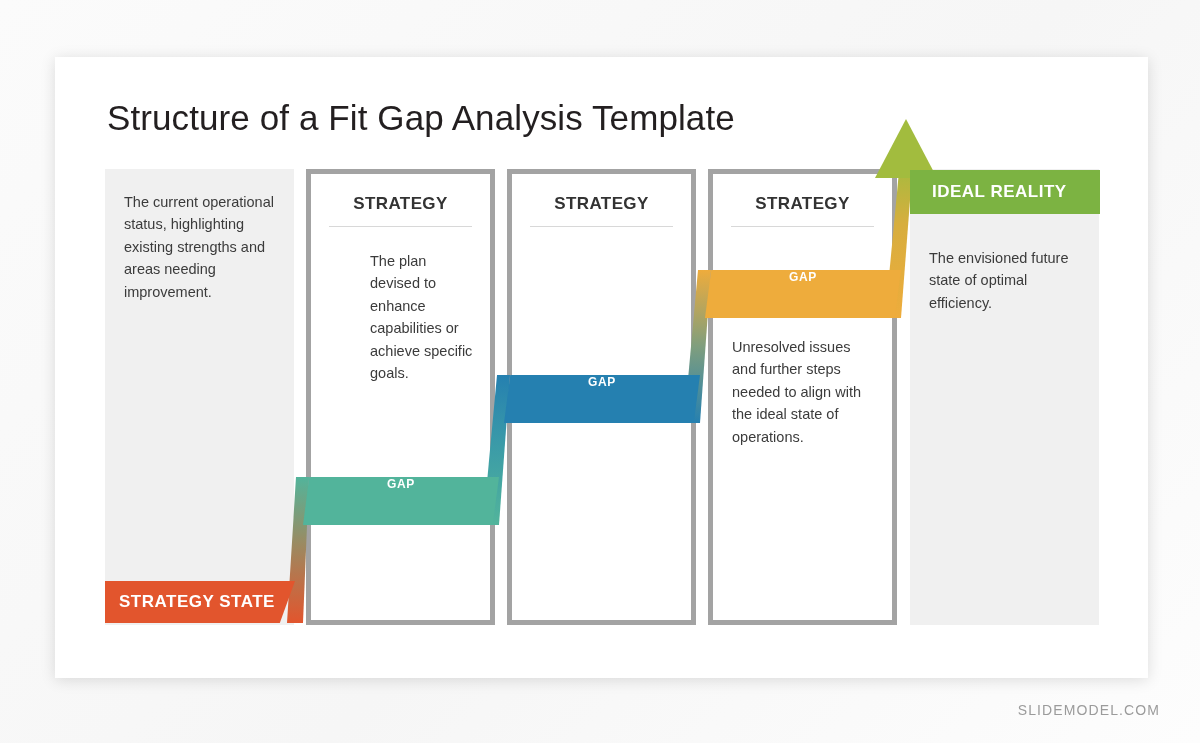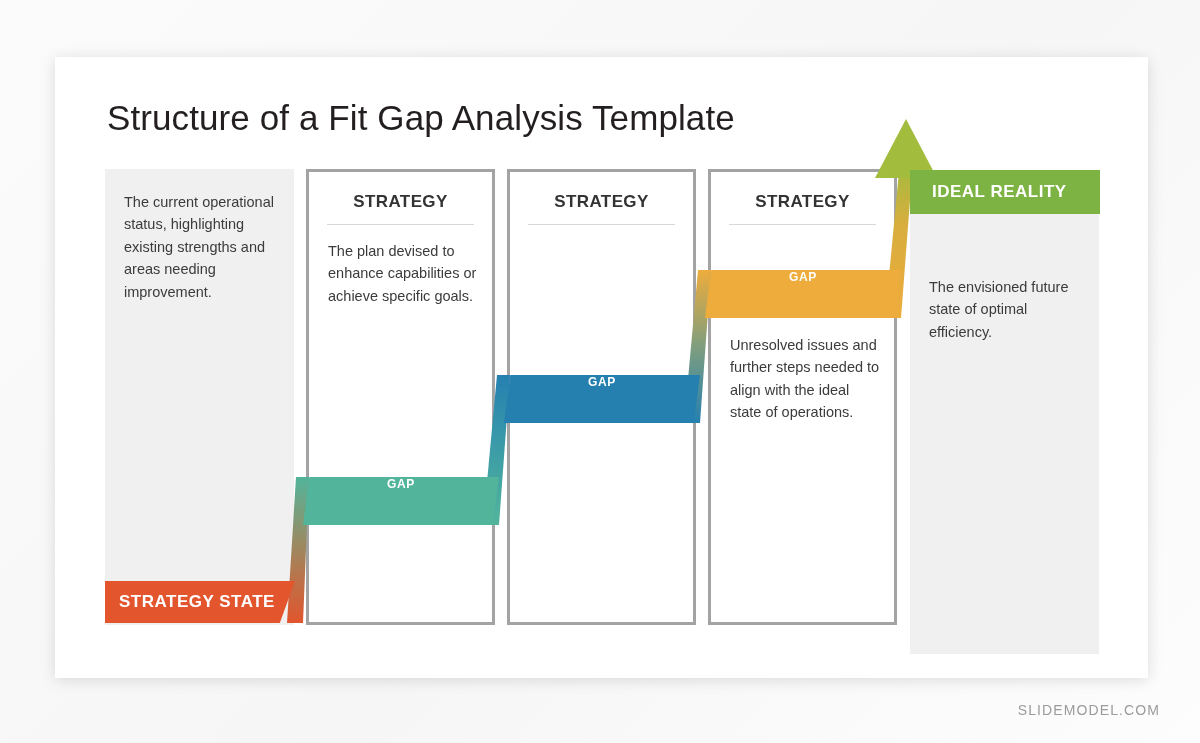--- a/index.html
+++ b/index.html
@@ -39,21 +39,21 @@
     width: 1093px; height: 621px;
   }
   .col {
     position: absolute;
     top: 112px;
     width: 189px;
     height: 456px;
     box-sizing: border-box;
   }
   .col.gray  { background: #f0f0f0; border: none; }
-  .col.white { background: #ffffff; border: 3px solid #a3a3a3; }
+  .col.white { background: #ffffff; border: 5px solid #a3a3a3; }
 
   .col-head {
     position: absolute;
     left: 0; right: 0; top: 20px;
     text-align: center;
     font-size: 17px;
     font-weight: bold;
     color: #333333;
     letter-spacing: 0.4px;
   }
@@ -64,21 +64,21 @@
     background: #d8d8d8;
   }
   .col-body {
     position: absolute;
     left: 19px; right: 14px;
     font-size: 14.5px;
     line-height: 1.55;
     color: #3b3b3b;
   }
   .col-body.top  { top: 22px; }
-  .col-body.mid  { top: 68px; }
+  .col-body.mid  { top: 76px; margin-left: 40px; }
   .col-body.low  { top: 162px; }
 
   
   #current-state {
     position: absolute;
     left: 50px; top: 524px;
     width: 190px; height: 42px;
     background: #e2552d;
     clip-path: polygon(0 0, 100% 0, 92% 100%, 0 100%);
     color: #ffffff;
@@ -158,21 +158,21 @@
         <div class="col-head">STRATEGY</div>
         <div class="col-rule"></div>
       </div>
 
       <div class="col white" style="left:653px;">
         <div class="col-head">STRATEGY</div>
         <div class="col-rule"></div>
         <div class="col-body low">Unresolved issues and further steps needed to align with the ideal state of operations.</div>
       </div>
 
-      <div class="col gray" style="left:855px;margin-top:29px;">
+      <div class="col gray" style="left:855px;">
         <div class="col-body" style="top:78px;">The envisioned future state of optimal efficiency.</div>
       </div>
 
       <svg id="links" viewBox="0 0 1093 621">
         <defs>
           <linearGradient id="g-orange-teal" x1="0" y1="1" x2="0" y2="0">
             <stop offset="0%" stop-color="#e2552d"></stop>
             <stop offset="55%" stop-color="#9a8b62"></stop>
             <stop offset="100%" stop-color="#52b49b"></stop>
           </linearGradient>

